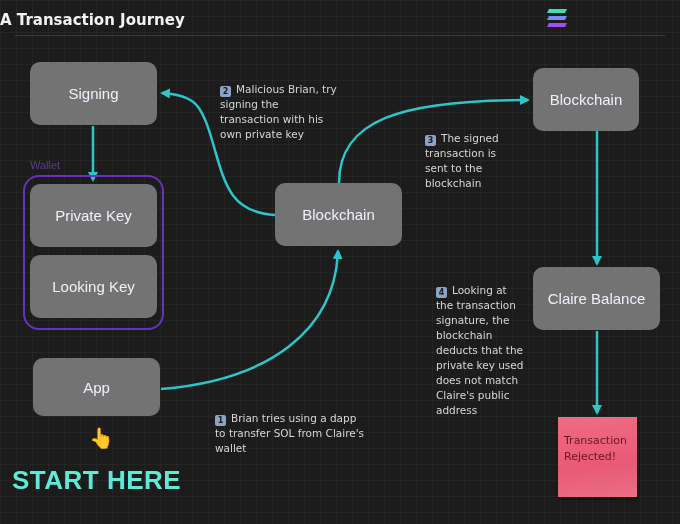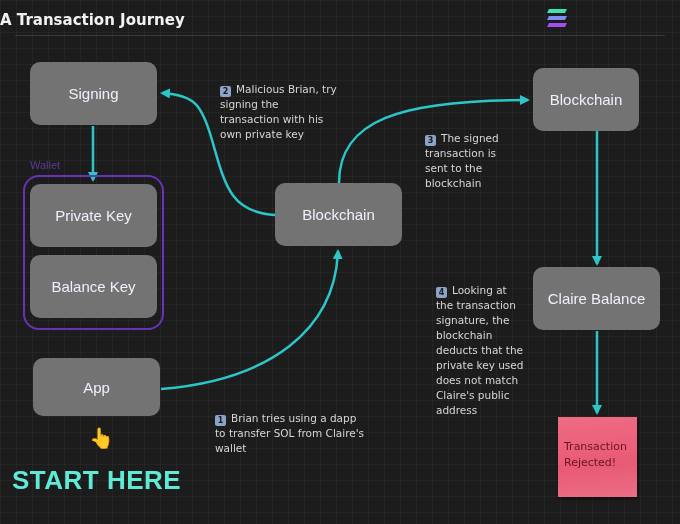--- a/index.html
+++ b/index.html
@@ -47,21 +47,21 @@
       position: absolute; font-family: "DejaVu Sans", sans-serif; font-size: 10.5px; line-height: 15px; color: #d6d6d6; margin-top: 16px;
     }
     .badge {
       display: inline-block; width: 11px; height: 11px; background: #8aa3c8; border-radius: 2px;
       color: #1c1c1c; font-size: 8px; line-height: 11px; text-align: center; margin-right: 5px; vertical-align: -1px; font-weight: bold;
     }
     .sticky {
       position: absolute; left: 558px; top: 417px; width: 79px; height: 80px;
       background: linear-gradient(175deg, #ef6b84 0%, #e85a75 60%, #ec6d85 100%);
       box-shadow: 1px 2px 3px rgba(0,0,0,0.5);
-      color: #6a1424; font-family: "DejaVu Sans", sans-serif; font-size: 11px; line-height: 16px; padding: 22px 6px;
+      color: #6a1424; font-family: "DejaVu Sans", sans-serif; font-size: 11px; line-height: 16px; padding: 16px 6px;
     }
     .start {
       position: absolute; left: 12px; top: 465px; font-family: Liberation Sans, sans-serif;
       font-weight: bold; font-size: 26px; color: #5eead4; letter-spacing: 0.5px;
     }
     .hand { position: absolute; left: 89px; top: 426px; font-size: 20px; }
     svg.edges { position: absolute; left: 0; top: 0; }
   </style>
 </head>
 <body>
@@ -102,21 +102,21 @@
   <span>Signing</span>
 </div>
 
 <div class="wallet-label">Wallet</div>
 <div class="wallet-frame"></div>
 
 <div class="node" style="left:30px;top:184px;width:127px;height:63px;">
   <span>Private Key</span>
 </div>
 <div class="node" style="left:30px;top:255px;width:127px;height:63px;">
-  <span>Balance Key</span>
+  <span>Looking Key</span>
 </div>
 
 <div class="node" style="left:275px;top:183px;width:127px;height:63px;">
   <span>Blockchain</span>
 </div>
 
 <div class="node" style="left:533px;top:68px;width:106px;height:63px;">
   <span>Blockchain</span>
 </div>
 

